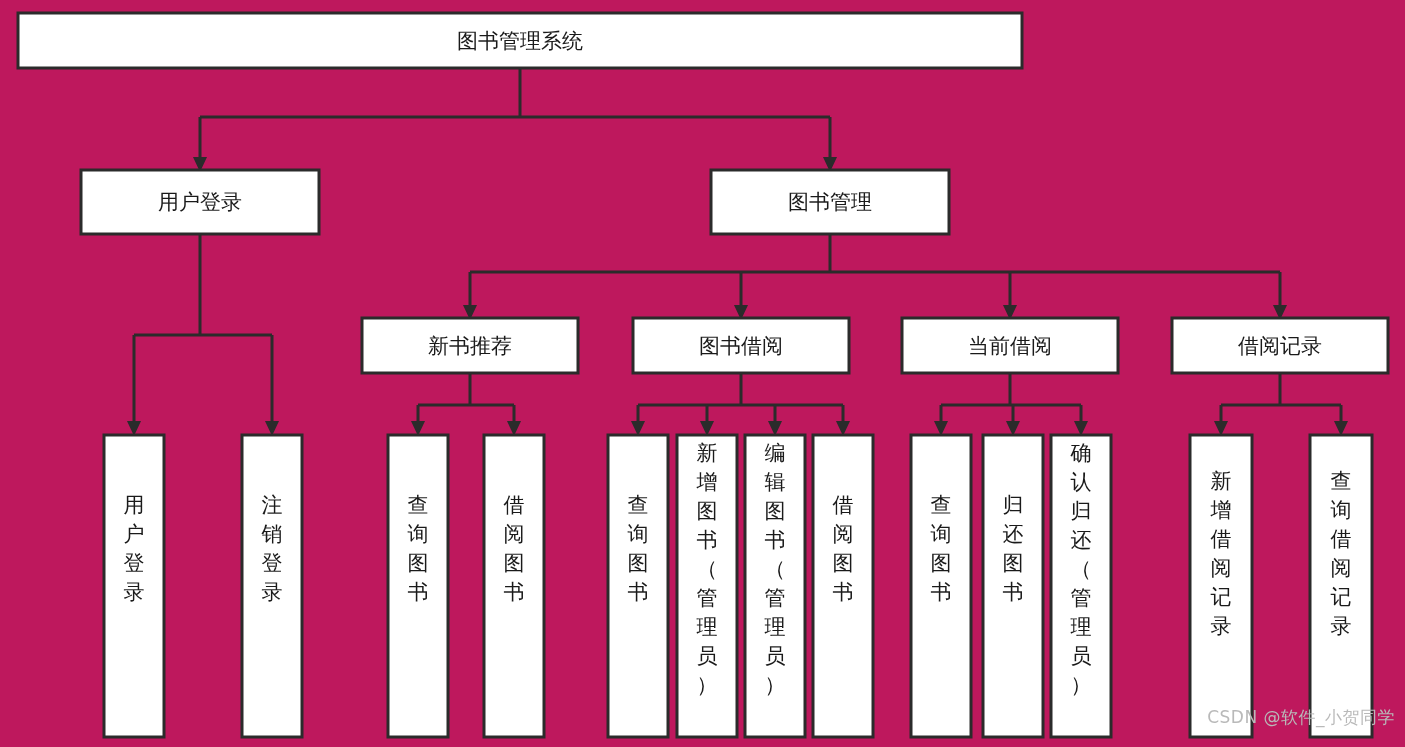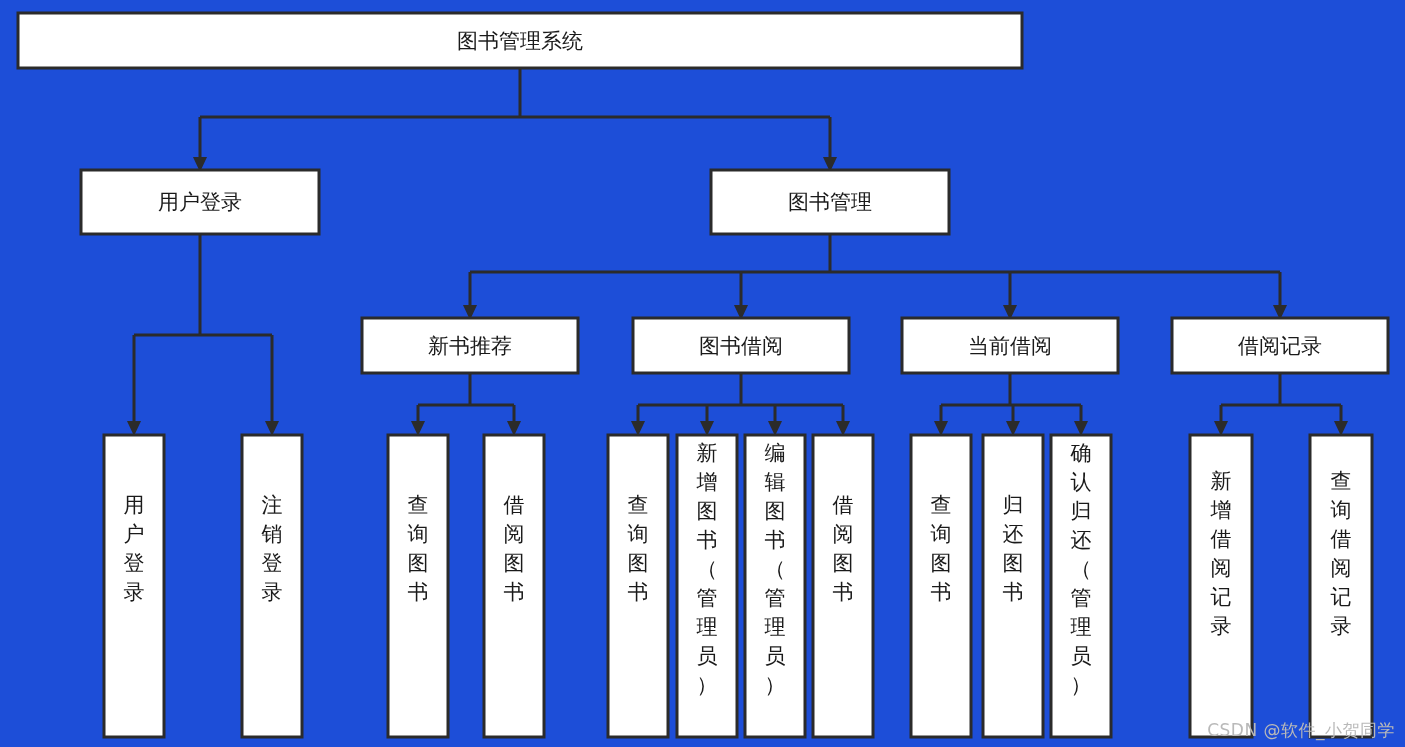--- a/index.html
+++ b/index.html
@@ -10,21 +10,21 @@
   body {
     width: 1405px;
     height: 747px;
     overflow: hidden;
     font-family: "DejaVu Sans", "Liberation Sans", sans-serif;
   }
   #diagram-root {
     position: relative;
     width: 1405px;
     height: 747px;
-    background: #1d4ed8;
+    background: #be185d;
   }
   svg.flow {
     display: block;
     width: 1405px;
     height: 747px;
   }
   .node-box {
     fill: #ffffff;
     stroke: #2b2b2b;
     stroke-width: 3;
@@ -48,21 +48,21 @@
   }
   .node-label-v {
     fill: #1a1a1a;
     font-family: "DejaVu Sans", "Liberation Sans", sans-serif;
     font-size: 21px;
     text-anchor: middle;
   }
   .watermark {
     position: absolute;
     right: 10px;
-    bottom: 5px;
+    bottom: 18px;
     font-family: "DejaVu Sans", "Liberation Sans", sans-serif;
     font-size: 17px;
     color: #b9b9b9;
     letter-spacing: 0.5px;
     white-space: nowrap;
     pointer-events: none;
   }
 </style>
 </head>
 <body>

